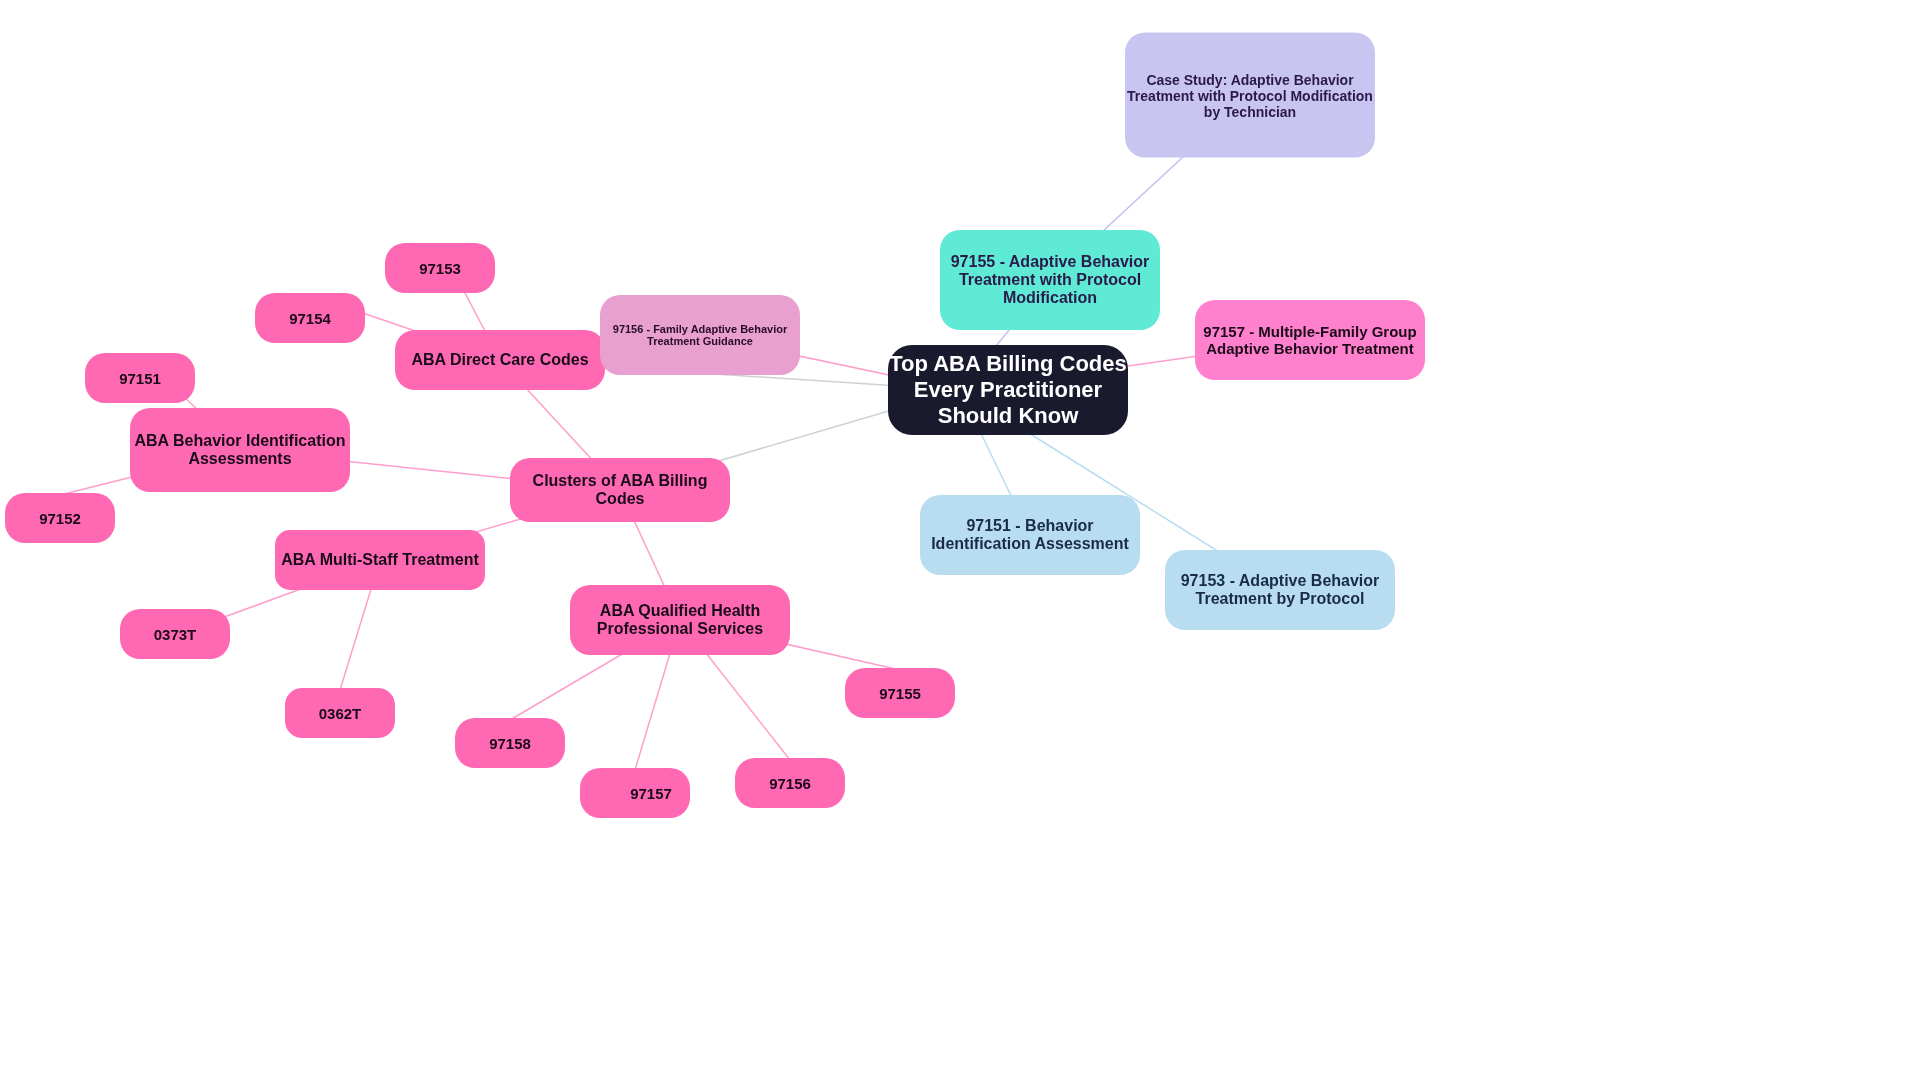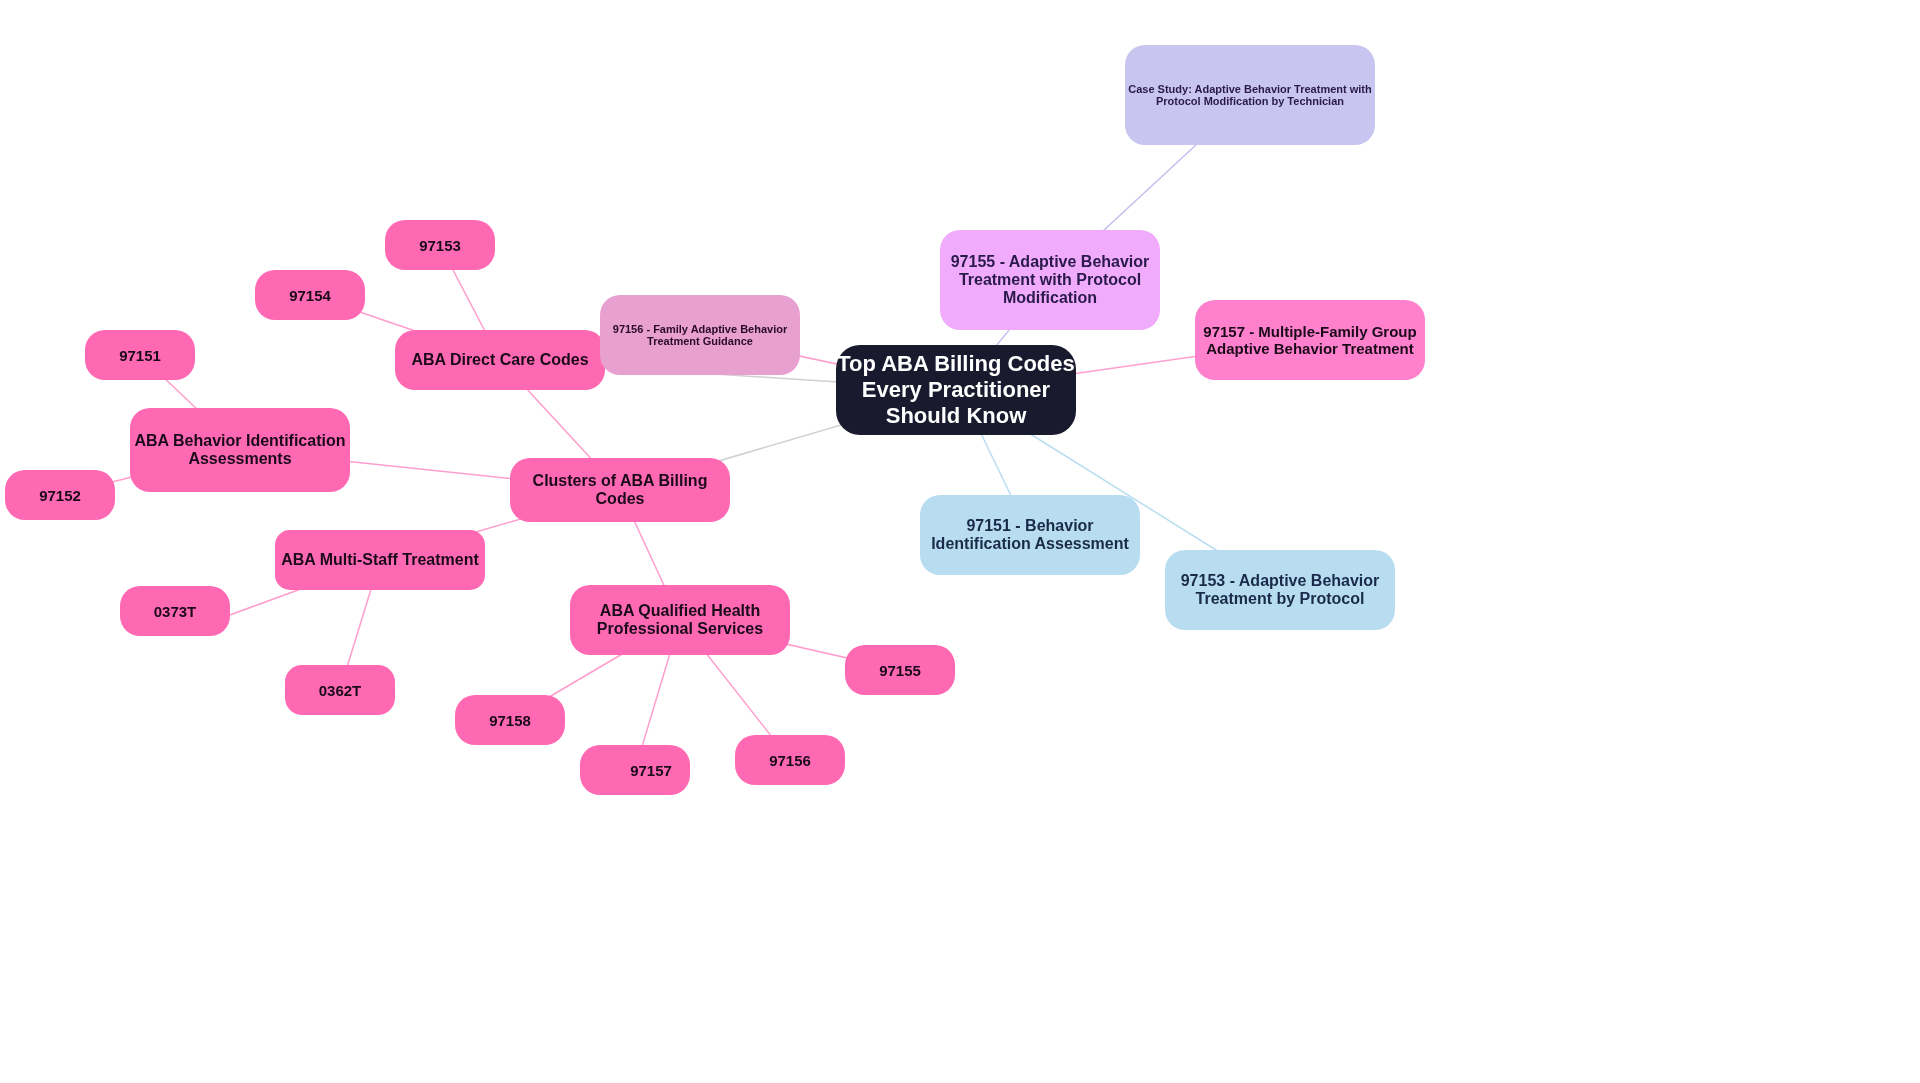--- a/index.html
+++ b/index.html
@@ -35,28 +35,29 @@
       background: #ff69b4;
       color: #1a0a1a;
       font-size: 16px;
     }
     .node-pink-sm {
       background: #ff69b4;
       color: #1a0a1a;
       font-size: 15px;
       width: 110px;
       height: 50px;
+      margin-top: 23px;
     }
     .node-lavender {
       background: #c8c5f0;
       color: #2a1a4a;
       font-size: 15px;
     }
     .node-lavender-lg {
-      background: #f0abfc;
+      background: #5eead4;
       color: #2a1a4a;
       font-size: 16px;
       width: 230px;
       height: 90px;
     }
     .node-blue-lg {
       background: #b8ddf0;
       color: #1a2a4a;
       font-size: 16px;
       width: 240px;
@@ -104,21 +105,21 @@
 
   <line x1="960" y1="390" x2="700" y2="335" style="stroke:#ff9ecd;stroke-width:1.5"></line>
   <line x1="960" y1="390" x2="1050" y2="280" style="stroke:#c5c0ef;stroke-width:1.5"></line>
   <line x1="960" y1="390" x2="1310" y2="340" style="stroke:#ff9ecd;stroke-width:1.5"></line>
   <line x1="960" y1="390" x2="1280" y2="590" style="stroke:#b8ddf0;stroke-width:1.5"></line>
   <line x1="960" y1="390" x2="1030" y2="535" style="stroke:#b8ddf0;stroke-width:1.5"></line>
 
   <line x1="1050" y1="280" x2="1250" y2="95" style="stroke:#c5c0ef;stroke-width:1.5"></line>
 </svg>
 
-<div class="node node-center" style="left:956px;top:390px;">
+<div class="node node-center" style="left:1008px;top:390px;">
   <span>Top ABA Billing Codes Every Practitioner Should Know</span>
 </div>
 
 <div class="node node-pink" style="left:620px;top:490px;width:220px;height:64px;">
   <span>Clusters of ABA Billing Codes</span>
 </div>
 
 <div class="node node-pink" style="left:500px;top:360px;width:210px;height:60px;">
   <span>ABA Direct Care Codes</span>
 </div>
@@ -179,15 +180,15 @@
 </div>
 
 <div class="node node-blue-lg" style="left:1280px;top:590px;width:230px;height:80px;">
   <span>97153 - Adaptive Behavior Treatment by Protocol</span>
 </div>
 
 <div class="node node-blue-lg" style="left:1030px;top:535px;width:220px;height:80px;">
   <span>97151 - Behavior Identification Assessment</span>
 </div>
 
-<div class="node node-lavender" style="left:1250px;top:95px;width:250px;height:100px;font-size:11px;font-weight:600;">
+<div class="node node-lavender" style="left:1250px;top:95px;width:250px;height:125px;font-size:14px;font-weight:600;">
   <span>Case Study: Adaptive Behavior Treatment with Protocol Modification by Technician</span>
 </div>
 
 </body></html>

